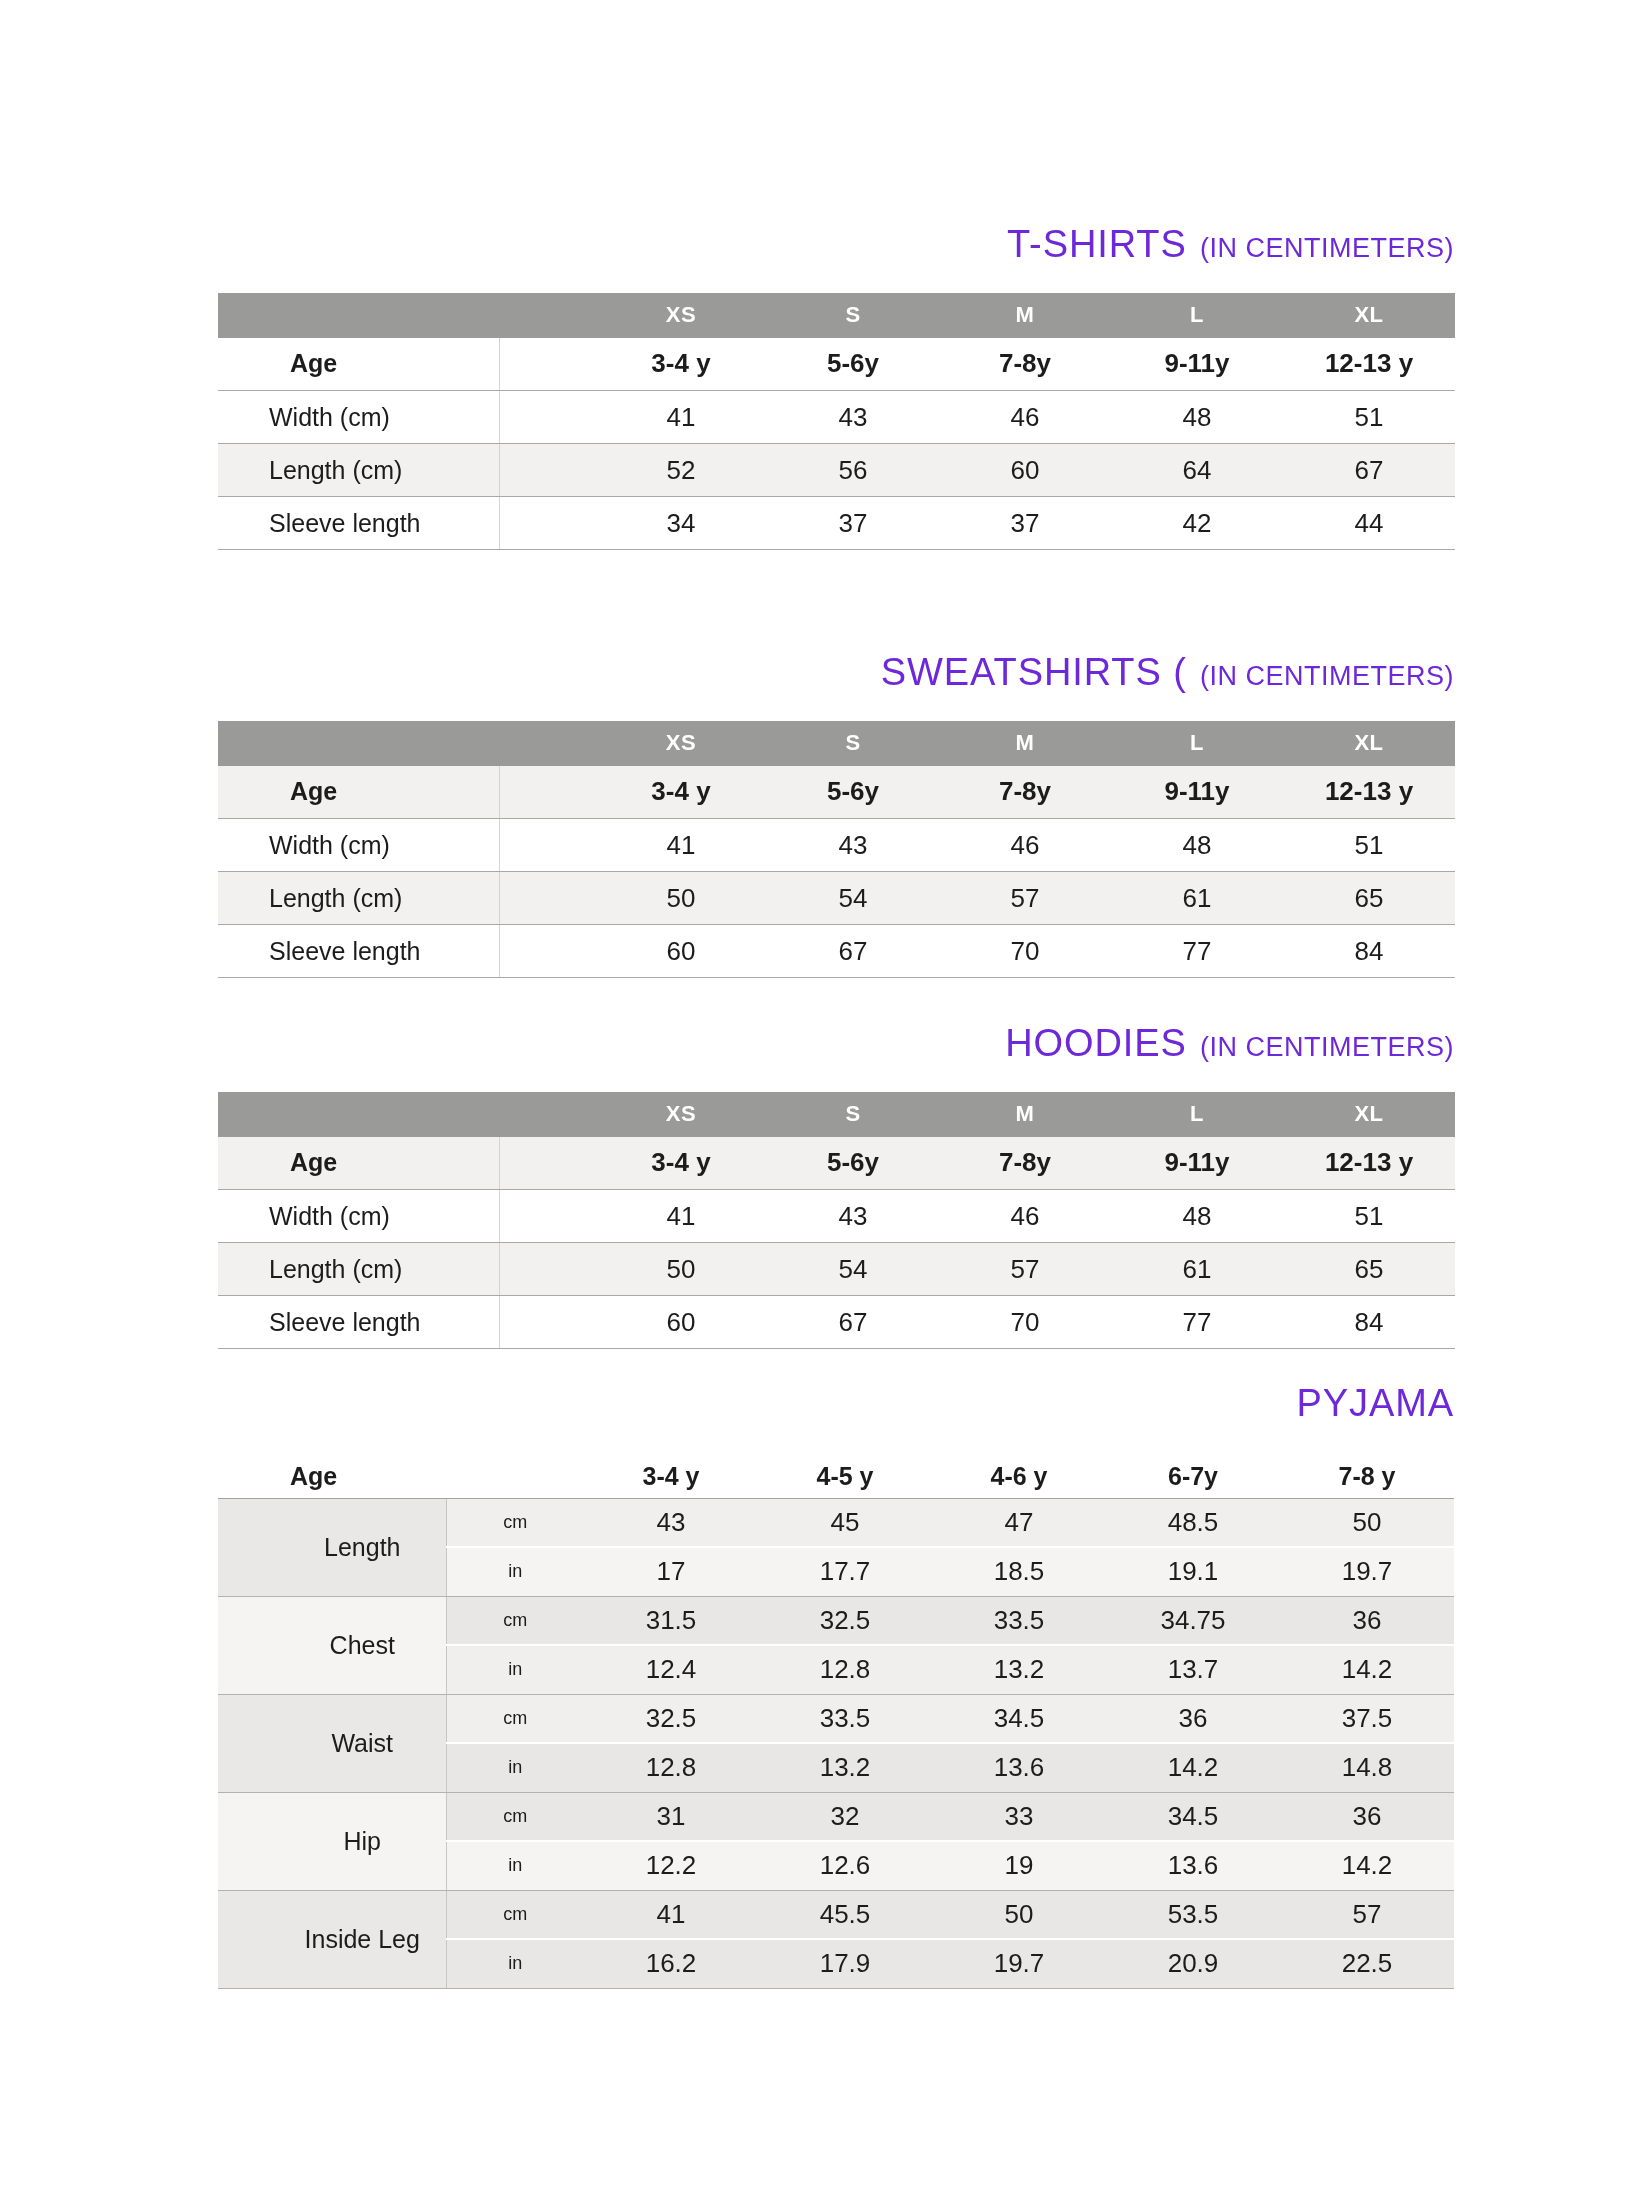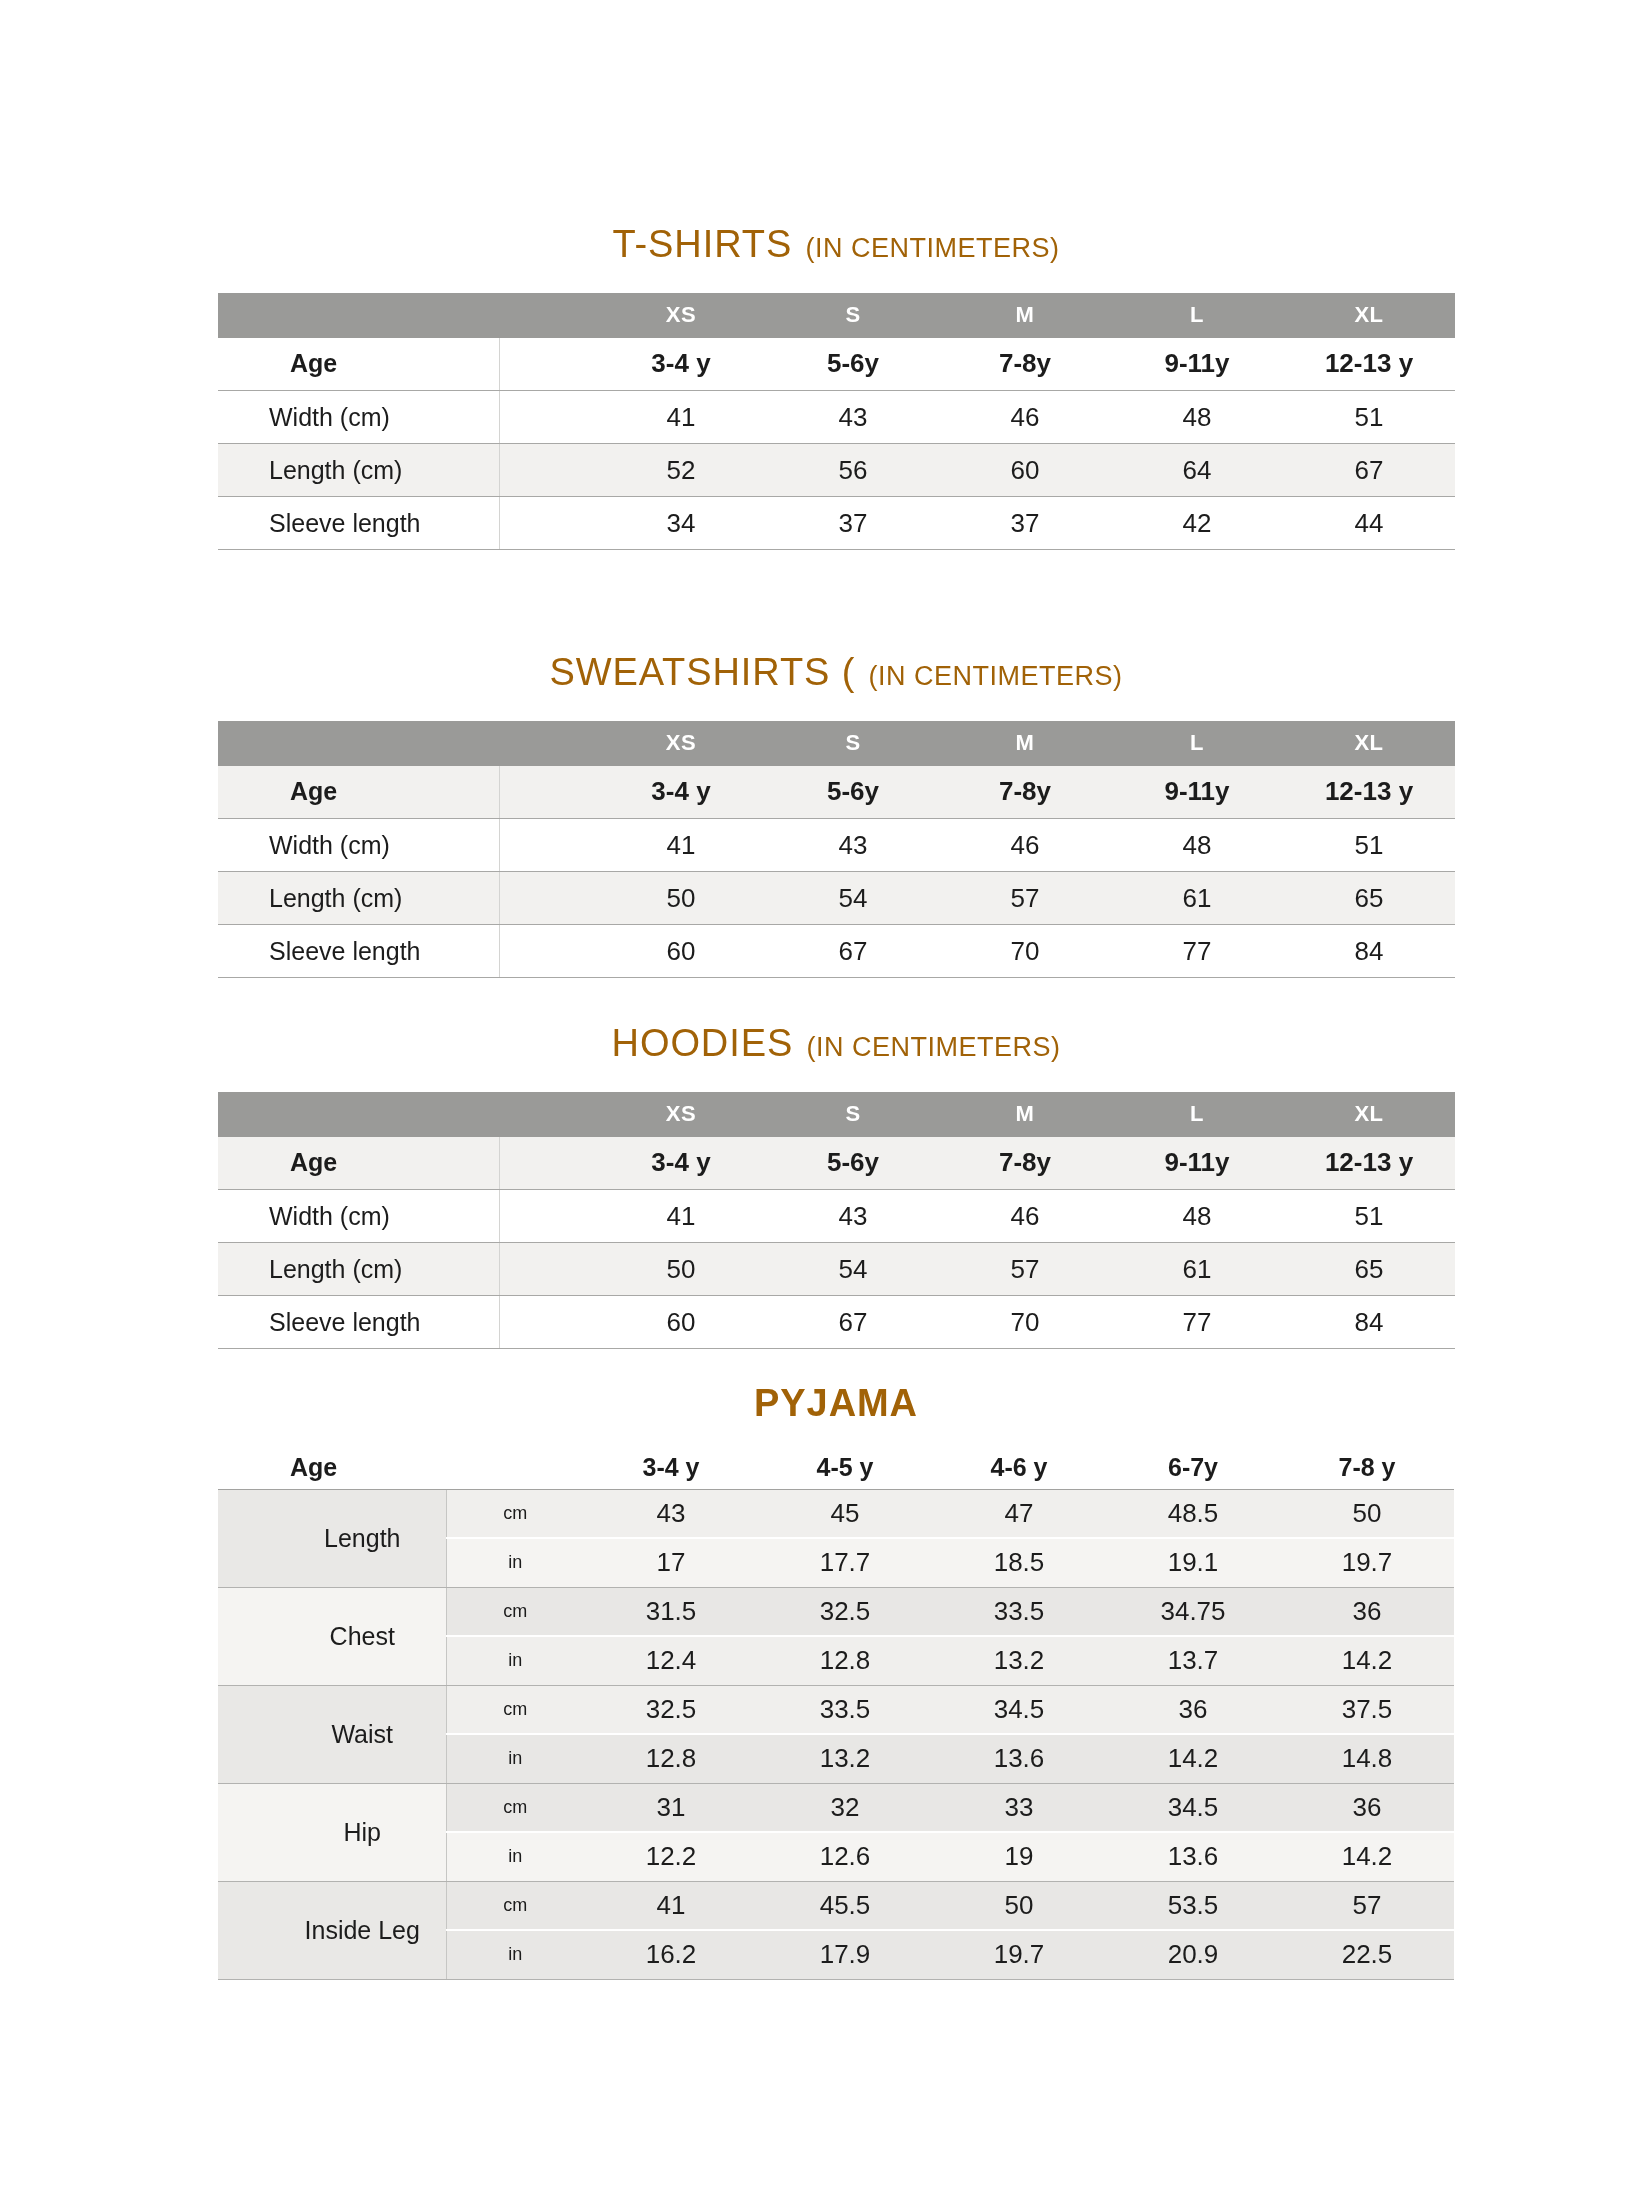--- a/index.html
+++ b/index.html
@@ -4,30 +4,30 @@
 <style>
   * { box-sizing: border-box; margin: 0; padding: 0; }
   html, body { background: #ffffff; }
   body {
     width: 1653px; height: 2204px;
     font-family: "Liberation Sans", "DejaVu Sans", sans-serif;
     color: #1c1c1c; overflow: hidden; position: relative;
   }
   .content { width: 1236px; margin-left: 218px; }
 
-  .tbl-title { text-align: center; color: #a16207; line-height: 48px; white-space: nowrap; }
+  .tbl-title { text-align: right; color: #6d28d9; line-height: 48px; white-space: nowrap; }
   .t-main { font-size: 38px; letter-spacing: 0.9px; }
   .t-sub  { font-size: 27px; margin-left: 9.2px; letter-spacing: 0.5px; }
 
   .sec-tshirts { margin-top: 220px; }
   .sec-sweat   { margin-top: 98px; }
   .sec-hood    { margin-top: 41px;  }
   .sec-pyjama  { margin-top: 33px;  }
   .sec-tshirts .tbl-title, .sec-sweat .tbl-title, .sec-hood .tbl-title { margin-bottom: 16.5px; }
-  .sec-pyjama .tbl-title { margin-bottom: 15px; line-height: 42px; font-weight: bold; }
+  .sec-pyjama .tbl-title { margin-bottom: 24px; line-height: 42px; }
 
   table { width: 100%; border-collapse: collapse; table-layout: fixed; }
 
   
   .size-table col.c-label { width: 281px; }
   .size-table col.c-gap   { width: 96px; }
   .size-table col.c-data  { width: 172px; }
   .size-table thead th.band {
     background: #9a9a98; color: #ffffff; height: 45px;
     font-size: 22px; font-weight: bold; text-align: center; letter-spacing: 0.5px;

